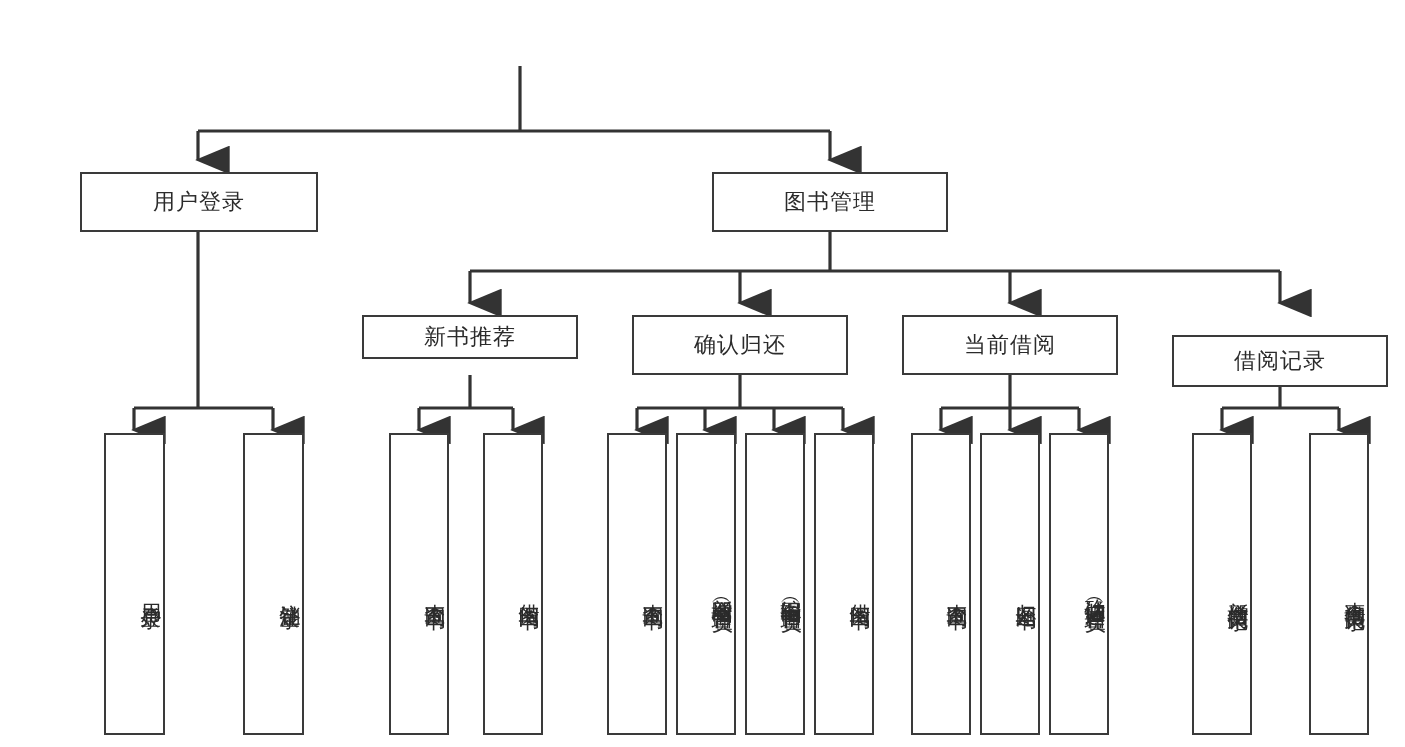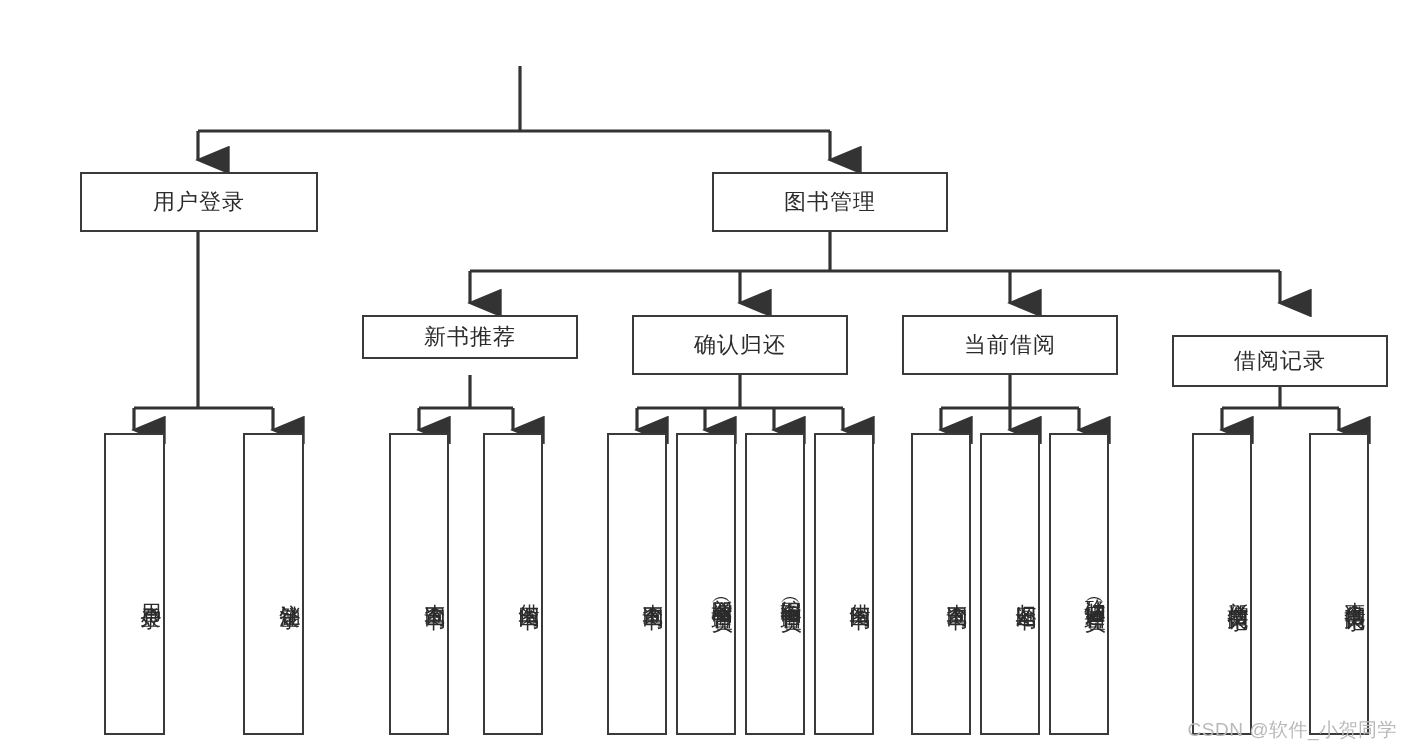--- a/index.html
+++ b/index.html
@@ -185,15 +185,14 @@
     <span class="vtext">确认归还（管理员）</span>
   </div>
 
   <div class="node v" style="left:1192px; top:433px; width:60px; height:302px;">
     <span class="vtext">新增借阅记录</span>
   </div>
   <div class="node v" style="left:1309px; top:433px; width:60px; height:302px;">
     <span class="vtext">查询借阅记录</span>
   </div>
 
-  <div class="watermark">CSDN @软件_小贺同学</div>
 
 </div>
 
 </body></html>

